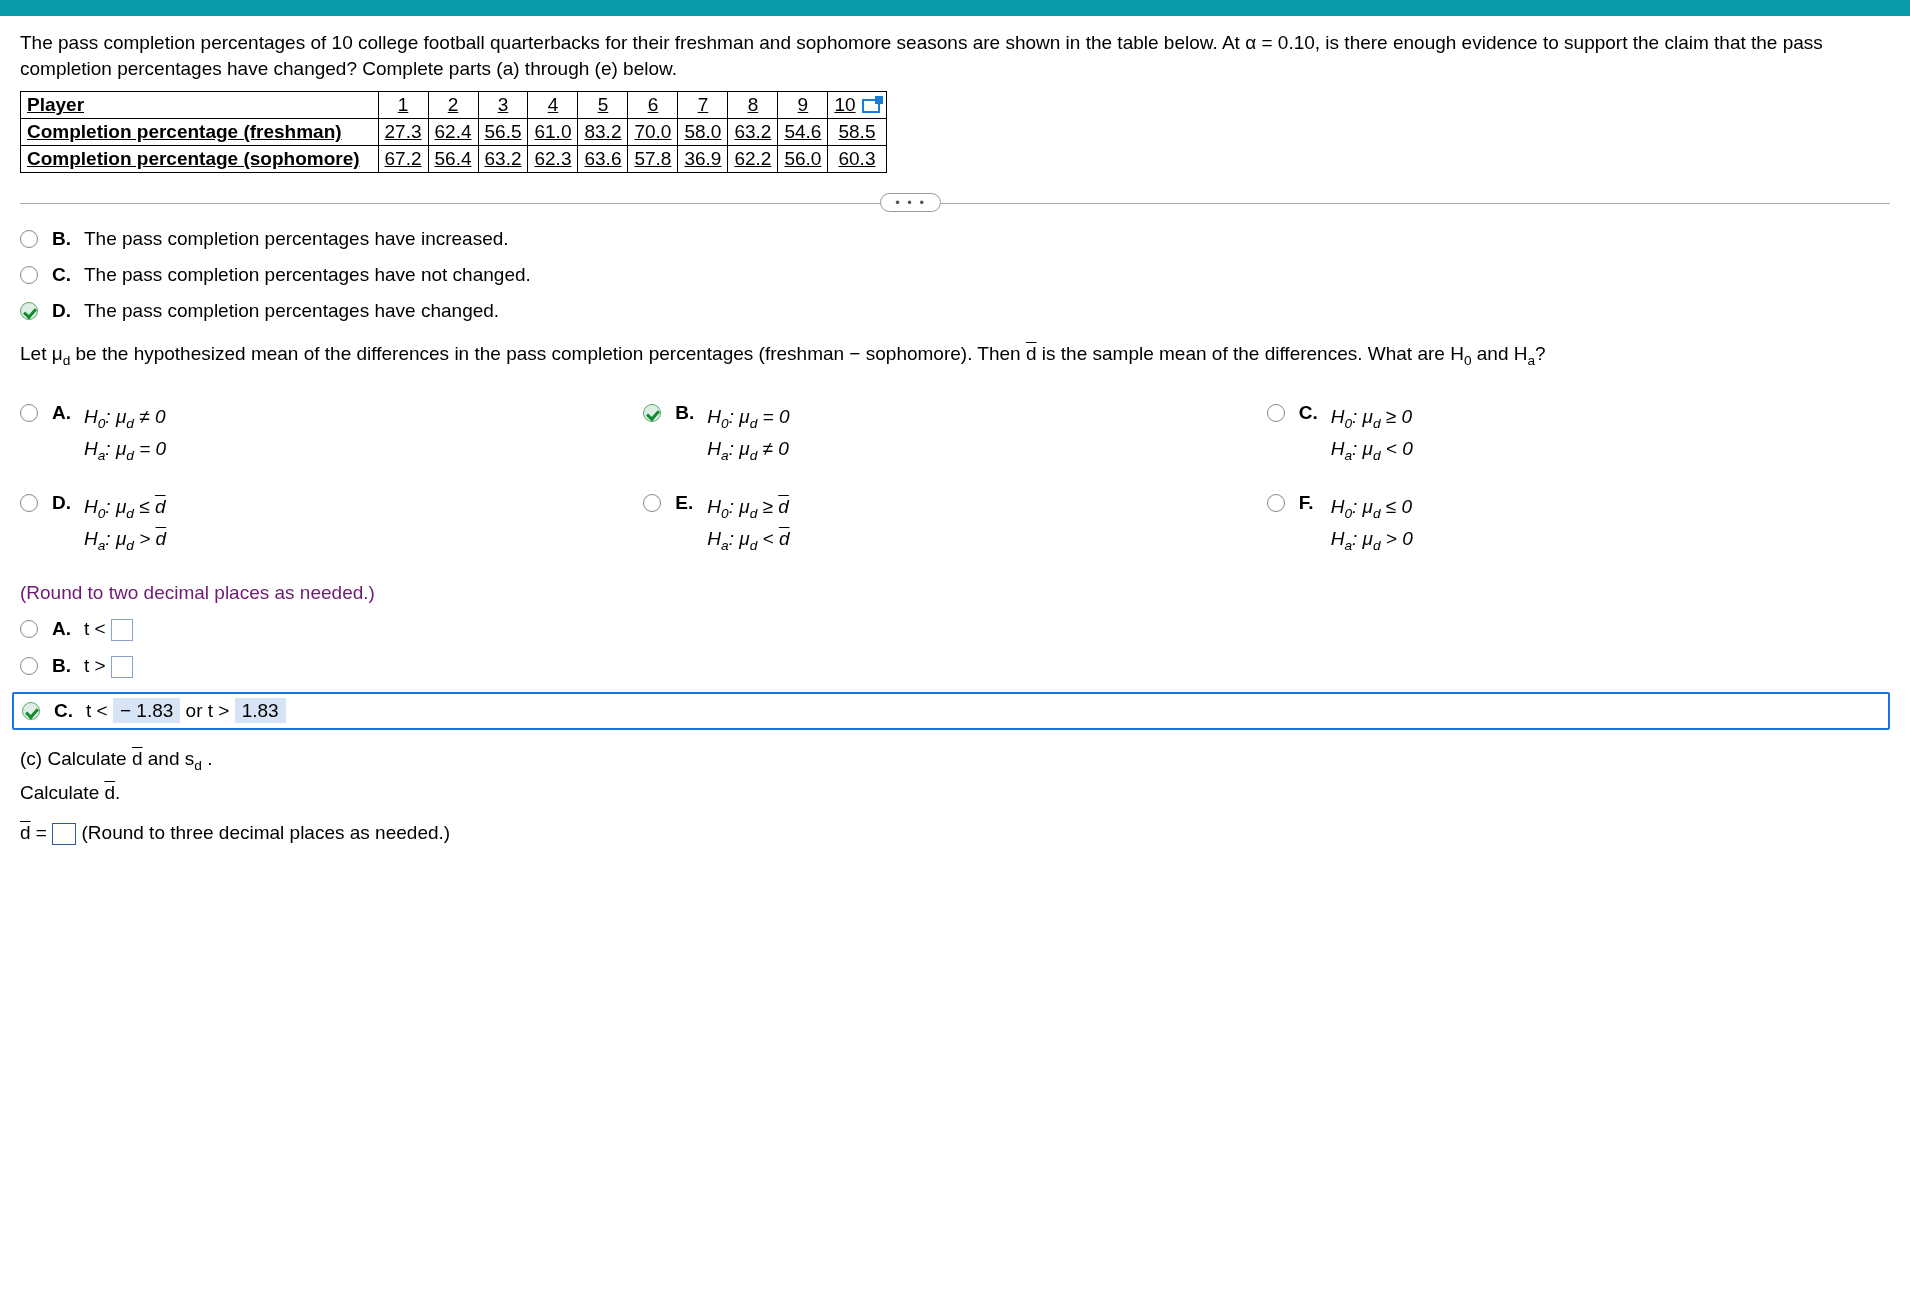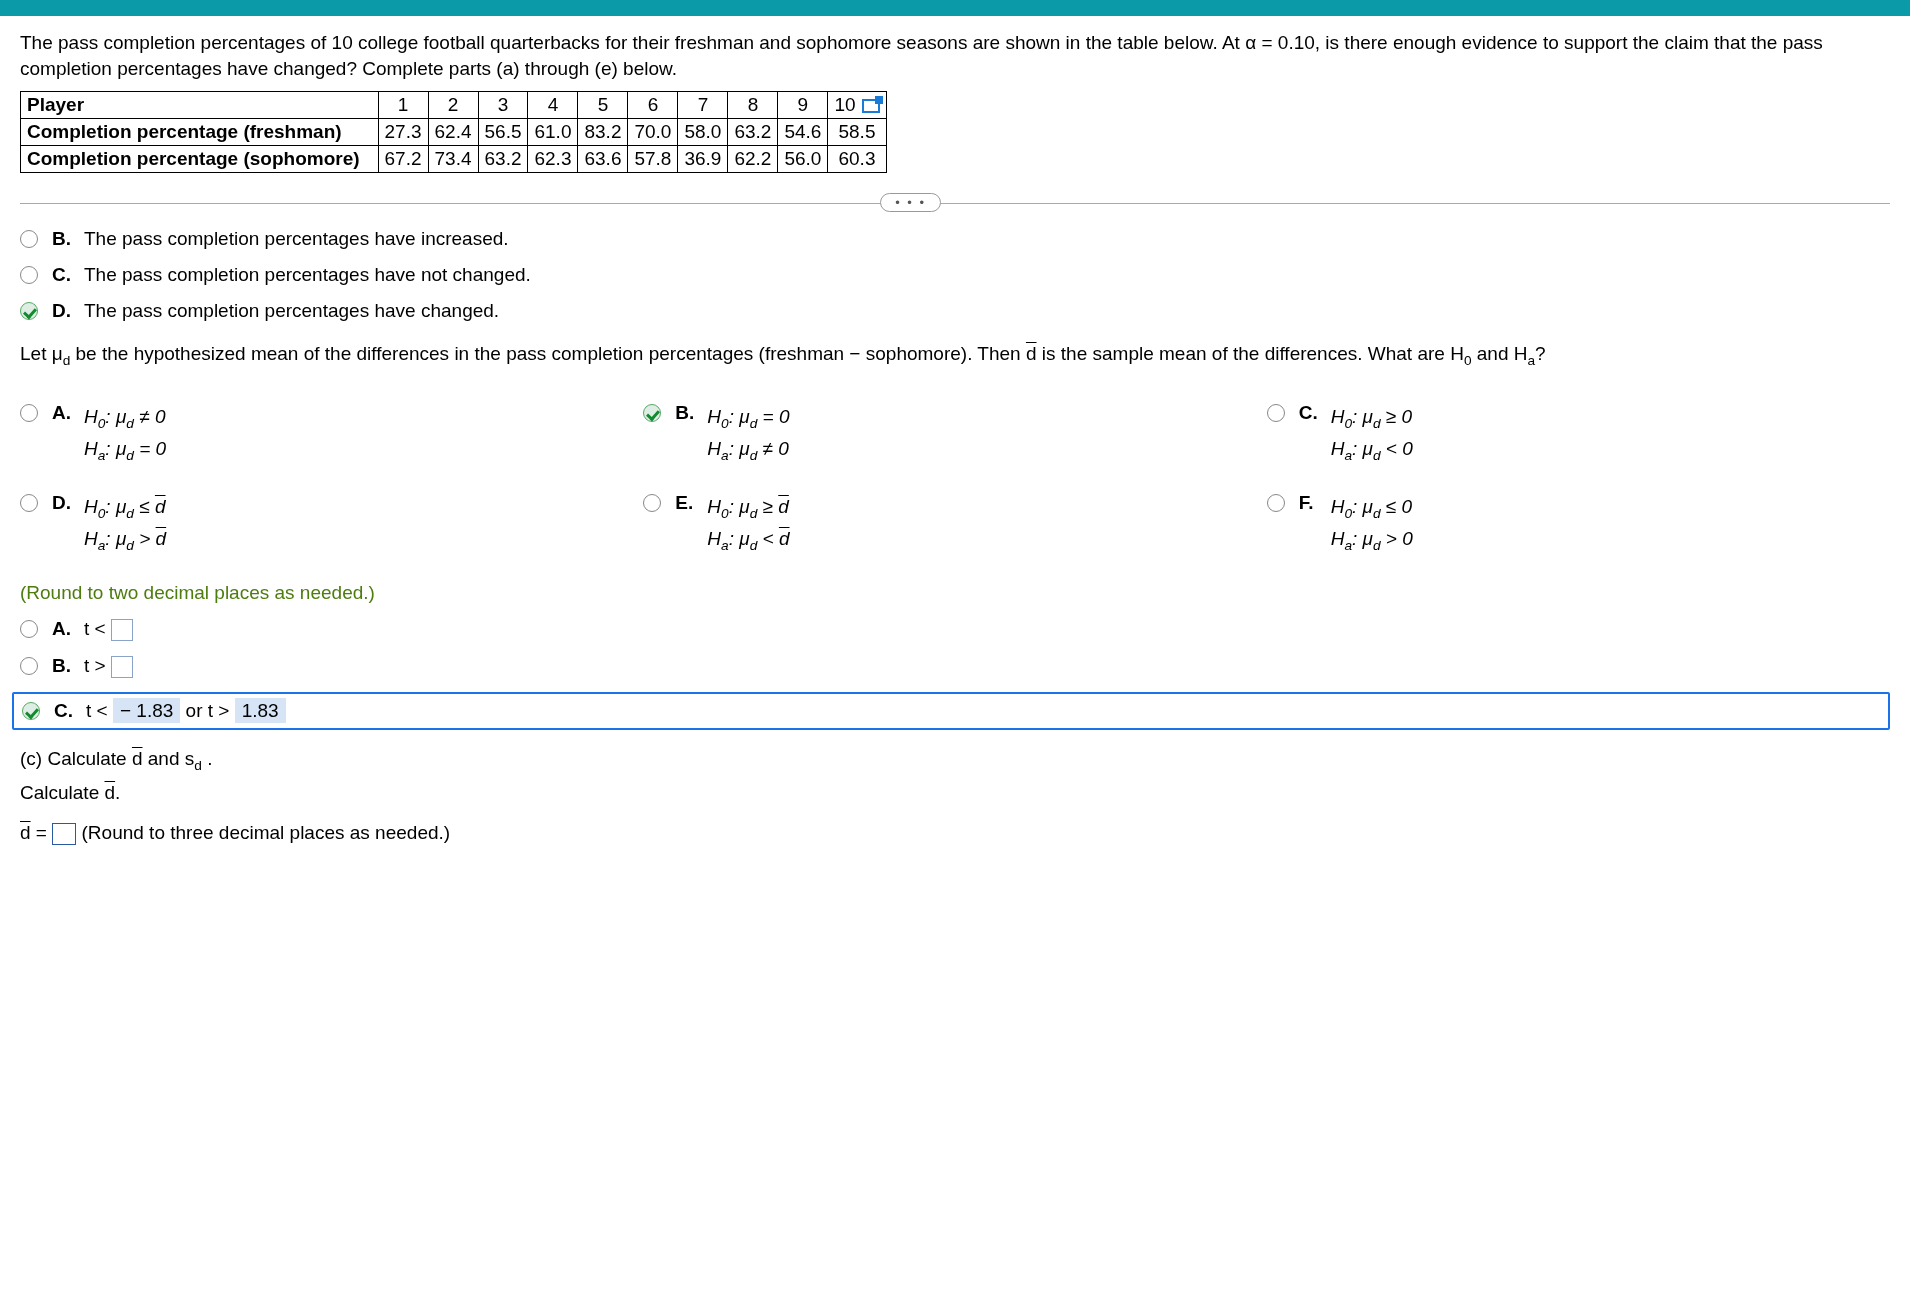--- a/index.html
+++ b/index.html
@@ -1,21 +1,21 @@
 <!DOCTYPE html>
 <html><head>
 <meta charset="utf-8">
 <style>
   * { box-sizing: border-box; }
   html, body { margin: 0; padding: 0; font-family: Arial, Helvetica, sans-serif; font-size: 19px; color: #000; background: #fff; }
   .topbar { height: 16px; background: #0a9aa8; width: 100%; }
   .page { padding: 14px 20px 40px 20px; }
   .intro { line-height: 1.35; margin-bottom: 10px; }
   table.data { border-collapse: collapse; margin-top: 6px; }
-  table.data td, table.data th { border: 1px solid #000; padding: 2px 6px; font-weight: normal; text-align: center; vertical-align: middle; }
+  table.data td, table.data th { border: 1px solid #000; padding: 2px 6px; font-weight: normal; text-align: center; vertical-align: middle; text-decoration: underline; }
   table.data .label { text-align: left; font-weight: bold; padding-right: 18px; }
   .popicon { display:inline-block; width:18px; height:14px; border:2px solid #1a7bd6; position:relative; vertical-align:middle; margin-left:6px; }
   .popicon::after { content:""; position:absolute; right:-5px; top:-5px; width:8px; height:8px; background:#1a7bd6; }
   .divider-wrap { position: relative; margin: 30px 0 24px 0; }
   .divider { border: none; border-top: 1px solid #aaa; margin:0; }
   .more-pill { position:absolute; left:46%; top:-10px; background:#fff; border:1px solid #999; border-radius:12px; padding:1px 14px; font-size:13px; letter-spacing:2px; color:#555; }
   .option-row { display:flex; align-items:flex-start; margin: 8px 0 14px 0; }
   .radio { flex:0 0 auto; width:18px; height:18px; border:1.6px solid #888; border-radius:50%; margin-right:14px; margin-top:2px; background:#fff; position:relative; }
   .radio.checked { border-color:#5a6; background:#dfeee5; }
   .radio.checked::before { content:""; position:absolute; left:3px; top:5px; width:9px; height:5px; border-left:3px solid #128a2e; border-bottom:3px solid #128a2e; transform:rotate(-48deg); }
@@ -24,21 +24,21 @@
   .paragraph { margin: 18px 0 22px 0; line-height:1.5; }
   .grid3 { display:flex; }
   .grid3 .col { flex:1; }
   .hyp-block { margin-bottom: 26px; }
   .hyp-lines { display:inline-block; vertical-align:top; }
   .hyp-lines div { line-height:1.55;font-style:italic; }
   .sub { font-size:0.72em; vertical-align:sub; }
   .bar { text-decoration: overline; }
   .section-label { margin: 18px 0 10px 0; }
   .instruct { margin-bottom:2px; }
-  .instruct-hint { color:#4d7c0f; margin-bottom:14px; }
+  .instruct-hint { color:#701a75; margin-bottom:14px; }
   .input-box { display:inline-block; min-width:22px; height:22px; border:1px solid #8aa3c9; background:#eef4fb; vertical-align:middle; padding:0 6px; }
   .input-box.empty { background:#fff; }
   .filled-val { background:#d6e4f5; padding:1px 6px; border:1px solid transparent; }
   .selected-box { border:2px solid #1a73e8; border-radius:2px; padding:6px 8px; margin-left:-8px; }
   .mt { margin-top:18px; }
   .mb { margin-bottom:18px; }
   .small-input { display:inline-block; width:24px; height:22px; border:1.5px solid #2a5aa0; background:#fff; vertical-align:middle; }
 </style>
 </head>
 <body>
@@ -73,21 +73,21 @@
       <td>83.2</td>
       <td>70.0</td>
       <td>58.0</td>
       <td>63.2</td>
       <td>54.6</td>
       <td>58.5</td>
     </tr>
     <tr>
       <td class="label">Completion percentage (sophomore)</td>
       <td>67.2</td>
-      <td>73.4</td>
+      <td>56.4</td>
       <td>63.2</td>
       <td>62.3</td>
       <td>63.6</td>
       <td>57.8</td>
       <td>36.9</td>
       <td>62.2</td>
       <td>56.0</td>
       <td>60.3</td>
     </tr>
   </tbody>

